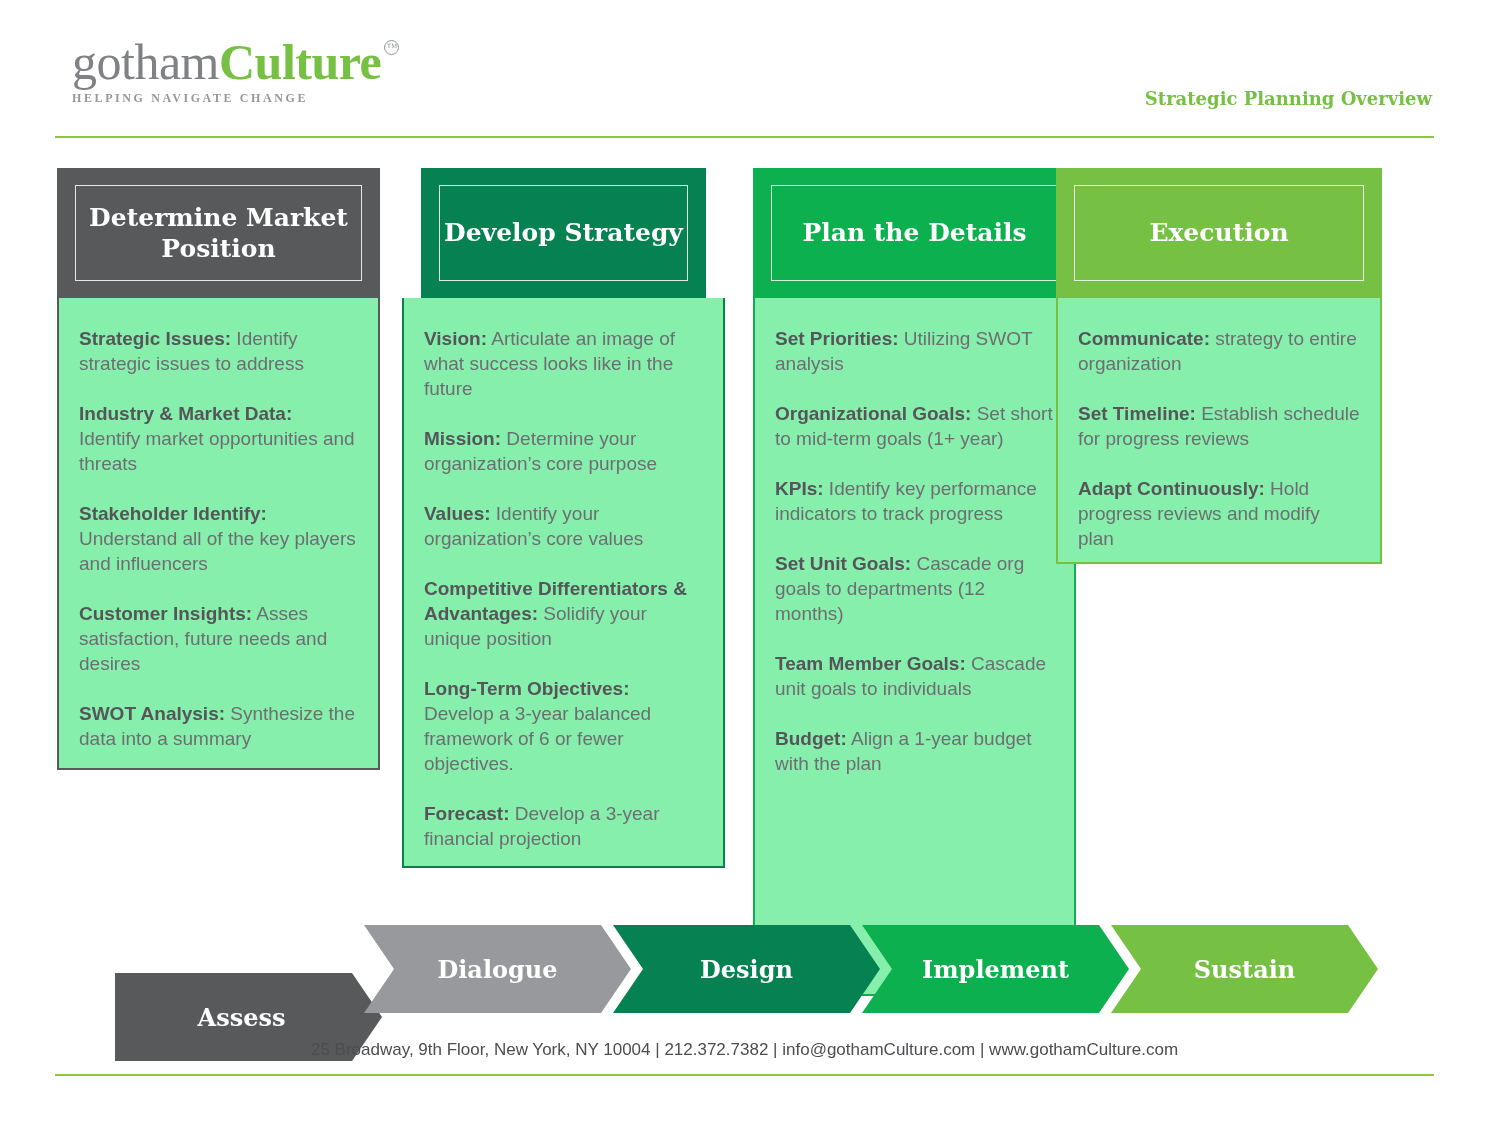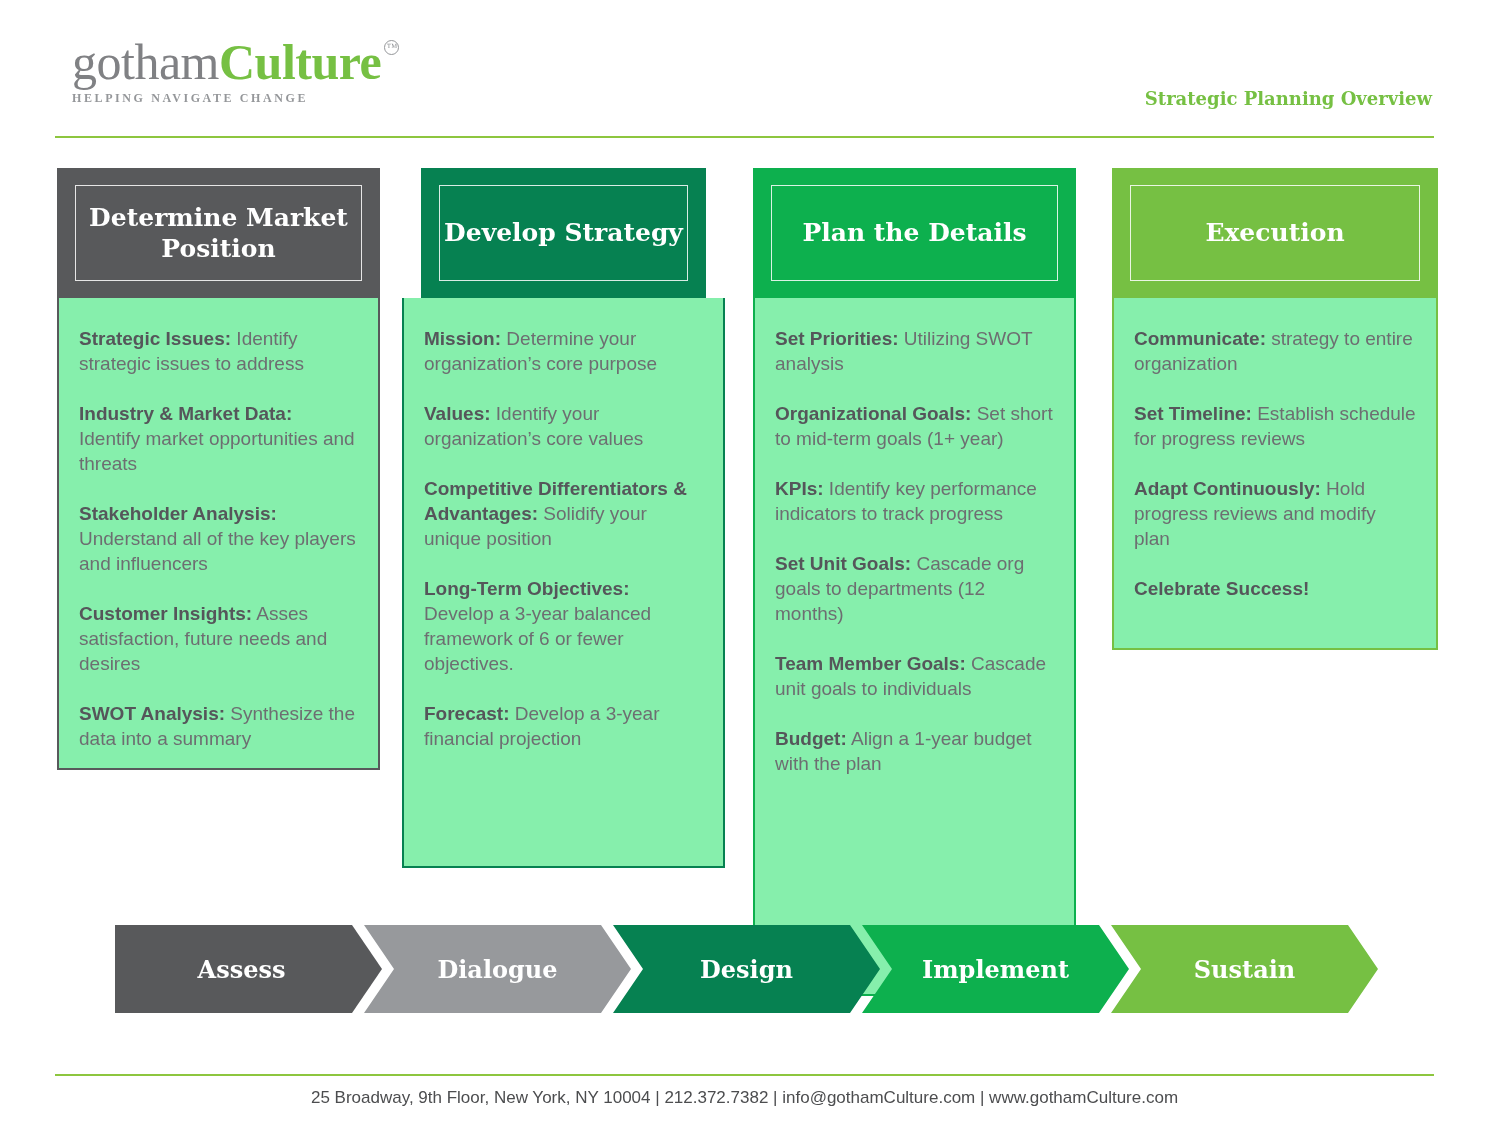--- a/index.html
+++ b/index.html
@@ -39,21 +39,21 @@
     background: var(--rule-green, #8dc63f);
   }
   .rule-top { top: 136px; }
   .rule-bottom { top: 1074px; }
 
   
   .col { position: absolute; top: 168px; width: 323px; display: flex; flex-direction: column; }
   .col-1 { left: 57px;  height: 602px; }
   .col-2 { left: 402px; height: 700px; align-items: center; }
   .col-3 { left: 753px; height: 828px; }
-  .col-4 { left: 1112px; width: 326px; height: 482px; }
+  .col-4 { left: 1056px; width: 326px; height: 396px; }
 
   .col-header { flex: 0 0 130px; padding: 17px 18px; display: flex; }
   .col-1 .col-header { background: var(--gray-dark, #58595b); }
   .col-2 .col-header { background: var(--green-dark, #068151); }
   .col-3 .col-header { background: var(--green-mid, #0db04e); }
   .col-4 .col-header { background: var(--green-light, #76c043); }
 
   .col-header-frame {
     flex: 1; border: 1px solid rgba(255,255,255,0.85);
     display: flex; align-items: center; justify-content: center; text-align: center;
@@ -80,29 +80,29 @@
     display: flex; align-items: center; justify-content: center;
     color: #ffffff; font-family: "DejaVu Serif", serif; font-weight: 700; font-size: 24px;
     clip-path: polygon(0 0, calc(100% - 30px) 0, 100% 50%, calc(100% - 30px) 100%, 0 100%, 30px 50%);
     padding-left: 14px; padding-right: 14px;
   }
   .chev:first-child {
     margin-left: 0;
     clip-path: polygon(0 0, calc(100% - 30px) 0, 100% 50%, calc(100% - 30px) 100%, 0 100%);
     padding-left: 0;
   }
-  .chev-1 { background: var(--gray-dark, #58595b); }
+  .chev-1 { background: var(--gray-dark, #58595b); margin-top: 48px; }
   .chev-2 { background: var(--gray-mid, #97999c); }
   .chev-3 { background: var(--green-dark, #068151); }
   .chev-4 { background: var(--green-mid, #0db04e); }
   .chev-5 { background: var(--green-light, #76c043); }
 
   
   .footer-text {
-    position: absolute; top: 1088px; left: 0; width: 100%;
+    position: absolute; top: 1040px; left: 0; width: 100%;
     text-align: center; font-size: 17px; color: var(--footer-text, #4c4d4f);
   }
 </style>
 </head>
 <body>
 
 <div class="page">
 
   <div class="brand">
     <div class="logo-line">
@@ -114,31 +114,32 @@
   <div class="page-title">Strategic Planning Overview</div>
   <div class="rule rule-top"></div>
 
   <div class="col col-1">
     <div class="col-header">
       <div class="col-header-frame">Determine Market Position</div>
     </div>
     <div class="col-body">
       <p class="item"><b>Strategic Issues:</b><span> Identify strategic issues to address</span></p>
       <p class="item"><b>Industry &amp; Market Data:</b><span> Identify market opportunities and threats</span></p>
-      <p class="item"><b>Stakeholder Analysis:</b><span> Understand all of the key players and influencers</span></p>
+      <p class="item"><b>Stakeholder Identify:</b><span> Understand all of the key players and influencers</span></p>
       <p class="item"><b>Customer Insights:</b><span> Asses satisfaction, future needs and desires</span></p>
       <p class="item"><b>SWOT Analysis:</b><span> Synthesize the data into a summary</span></p>
     </div>
   </div>
 
   <div class="col col-2">
     <div class="col-header">
       <div class="col-header-frame">Develop Strategy</div>
     </div>
     <div class="col-body">
+      <p class="item"><b>Vision:</b><span> Articulate an image of what success looks like in the future</span></p>
       <p class="item"><b>Mission:</b><span> Determine your organization’s core purpose</span></p>
       <p class="item"><b>Values:</b><span> Identify your organization’s core values</span></p>
       <p class="item"><b>Competitive Differentiators &amp; Advantages:</b><span> Solidify your unique position</span></p>
       <p class="item"><b>Long-Term Objectives:</b><span> Develop a 3-year balanced framework of 6 or fewer objectives.</span></p>
       <p class="item"><b>Forecast:</b><span> Develop a 3-year financial projection</span></p>
     </div>
   </div>
 
   <div class="col col-3">
     <div class="col-header">

